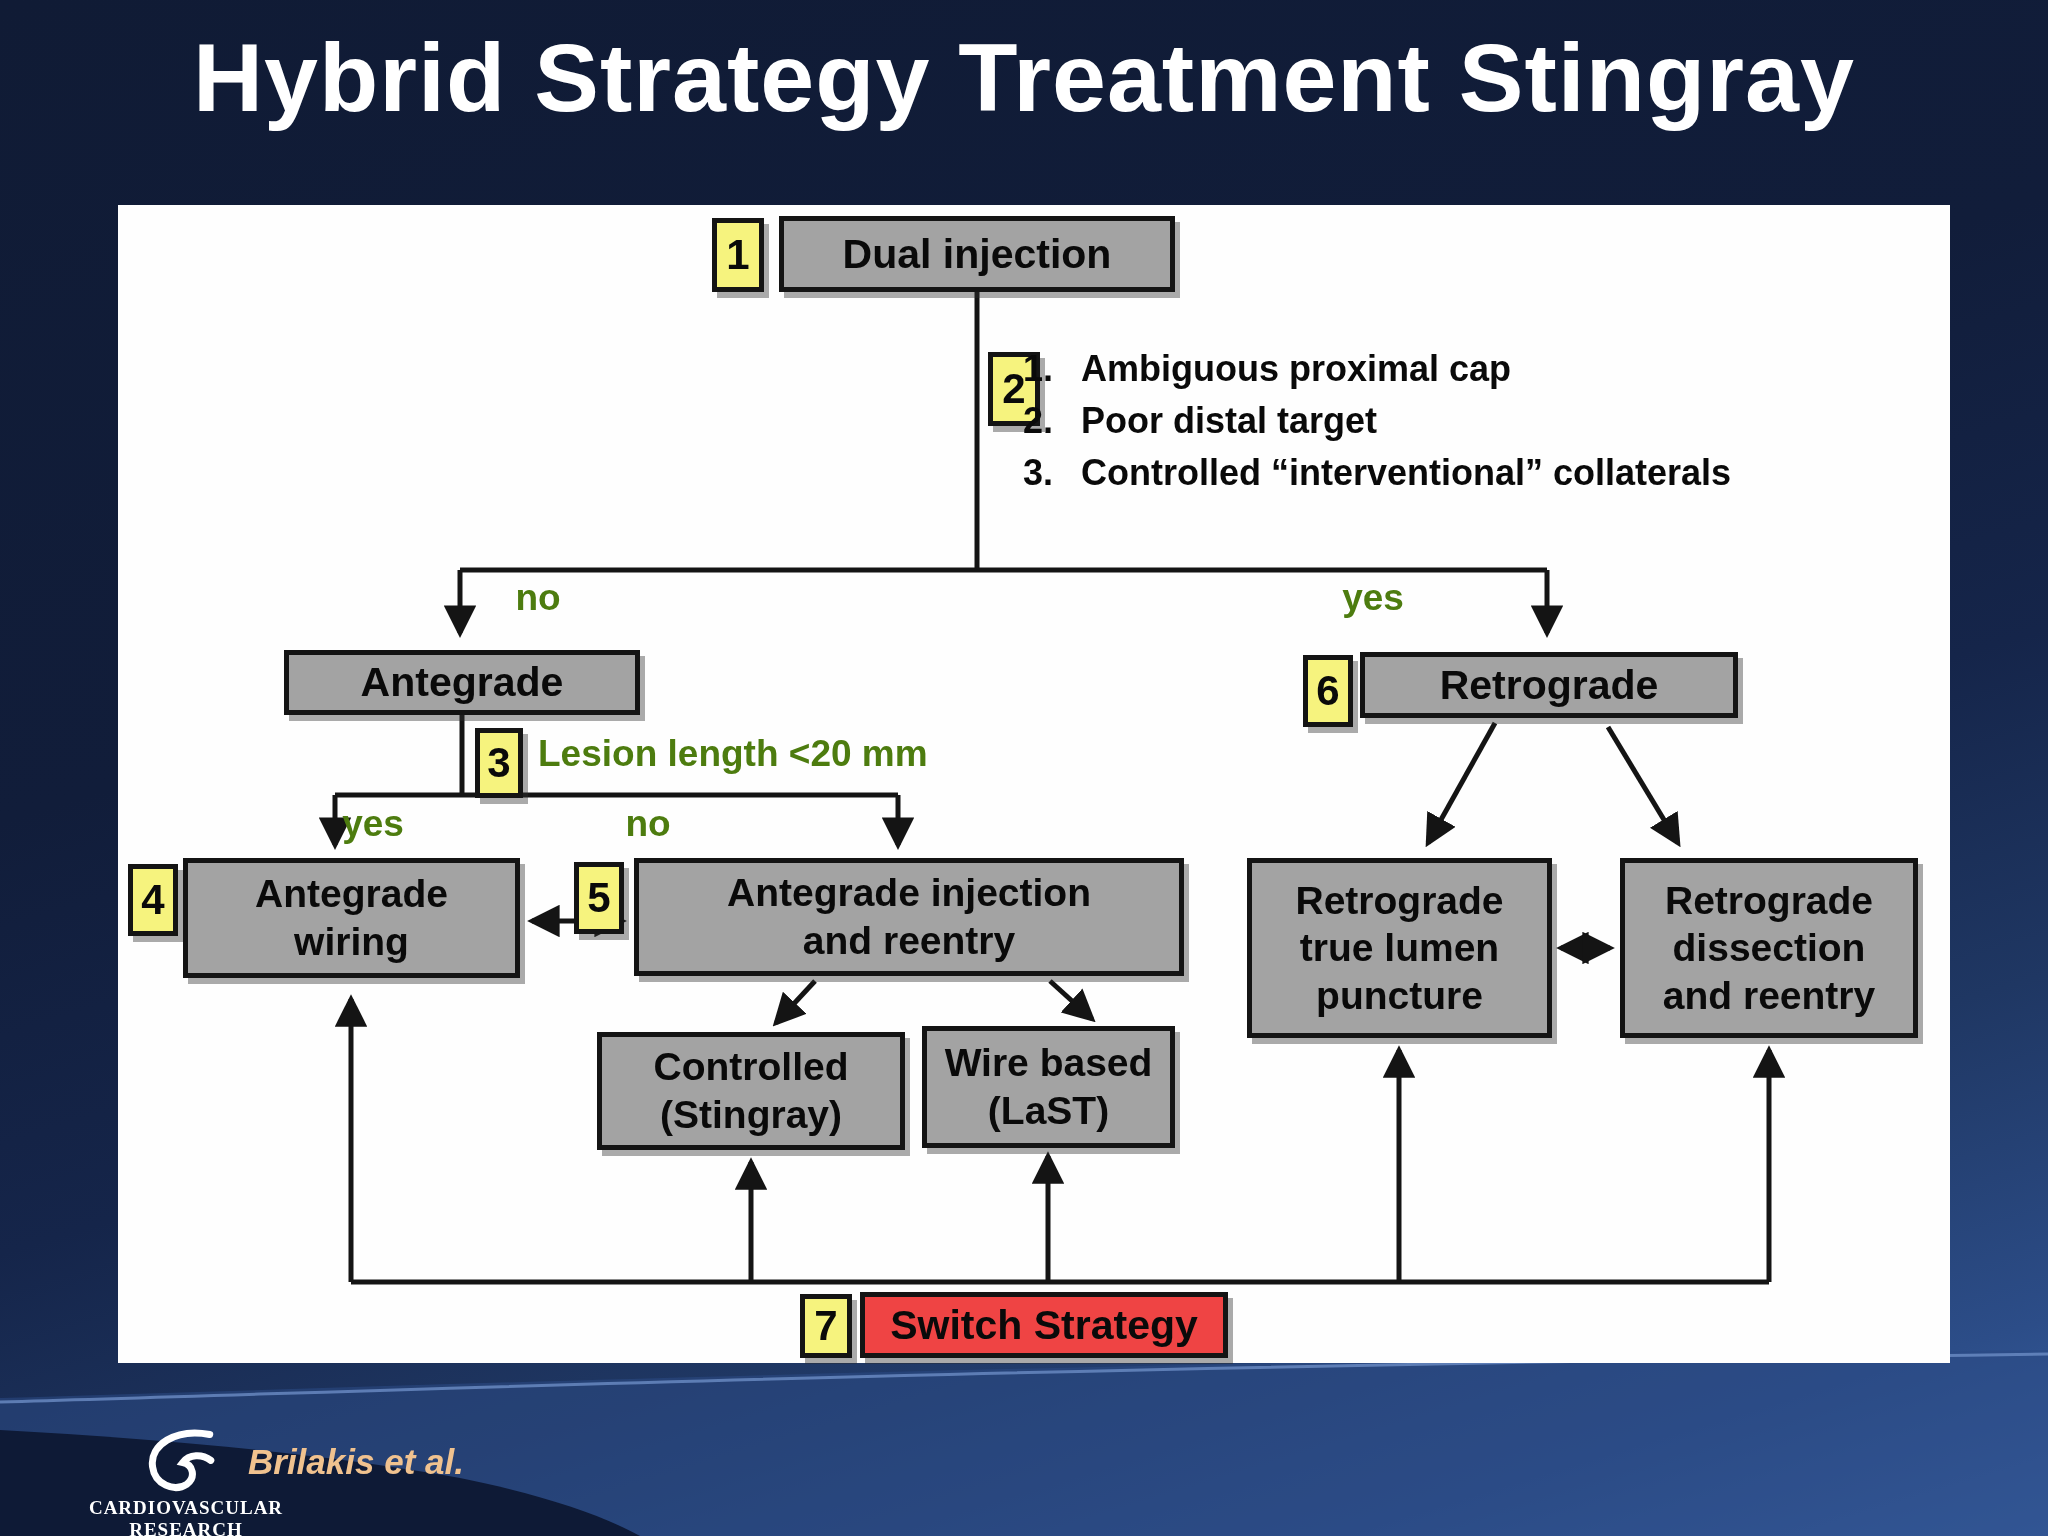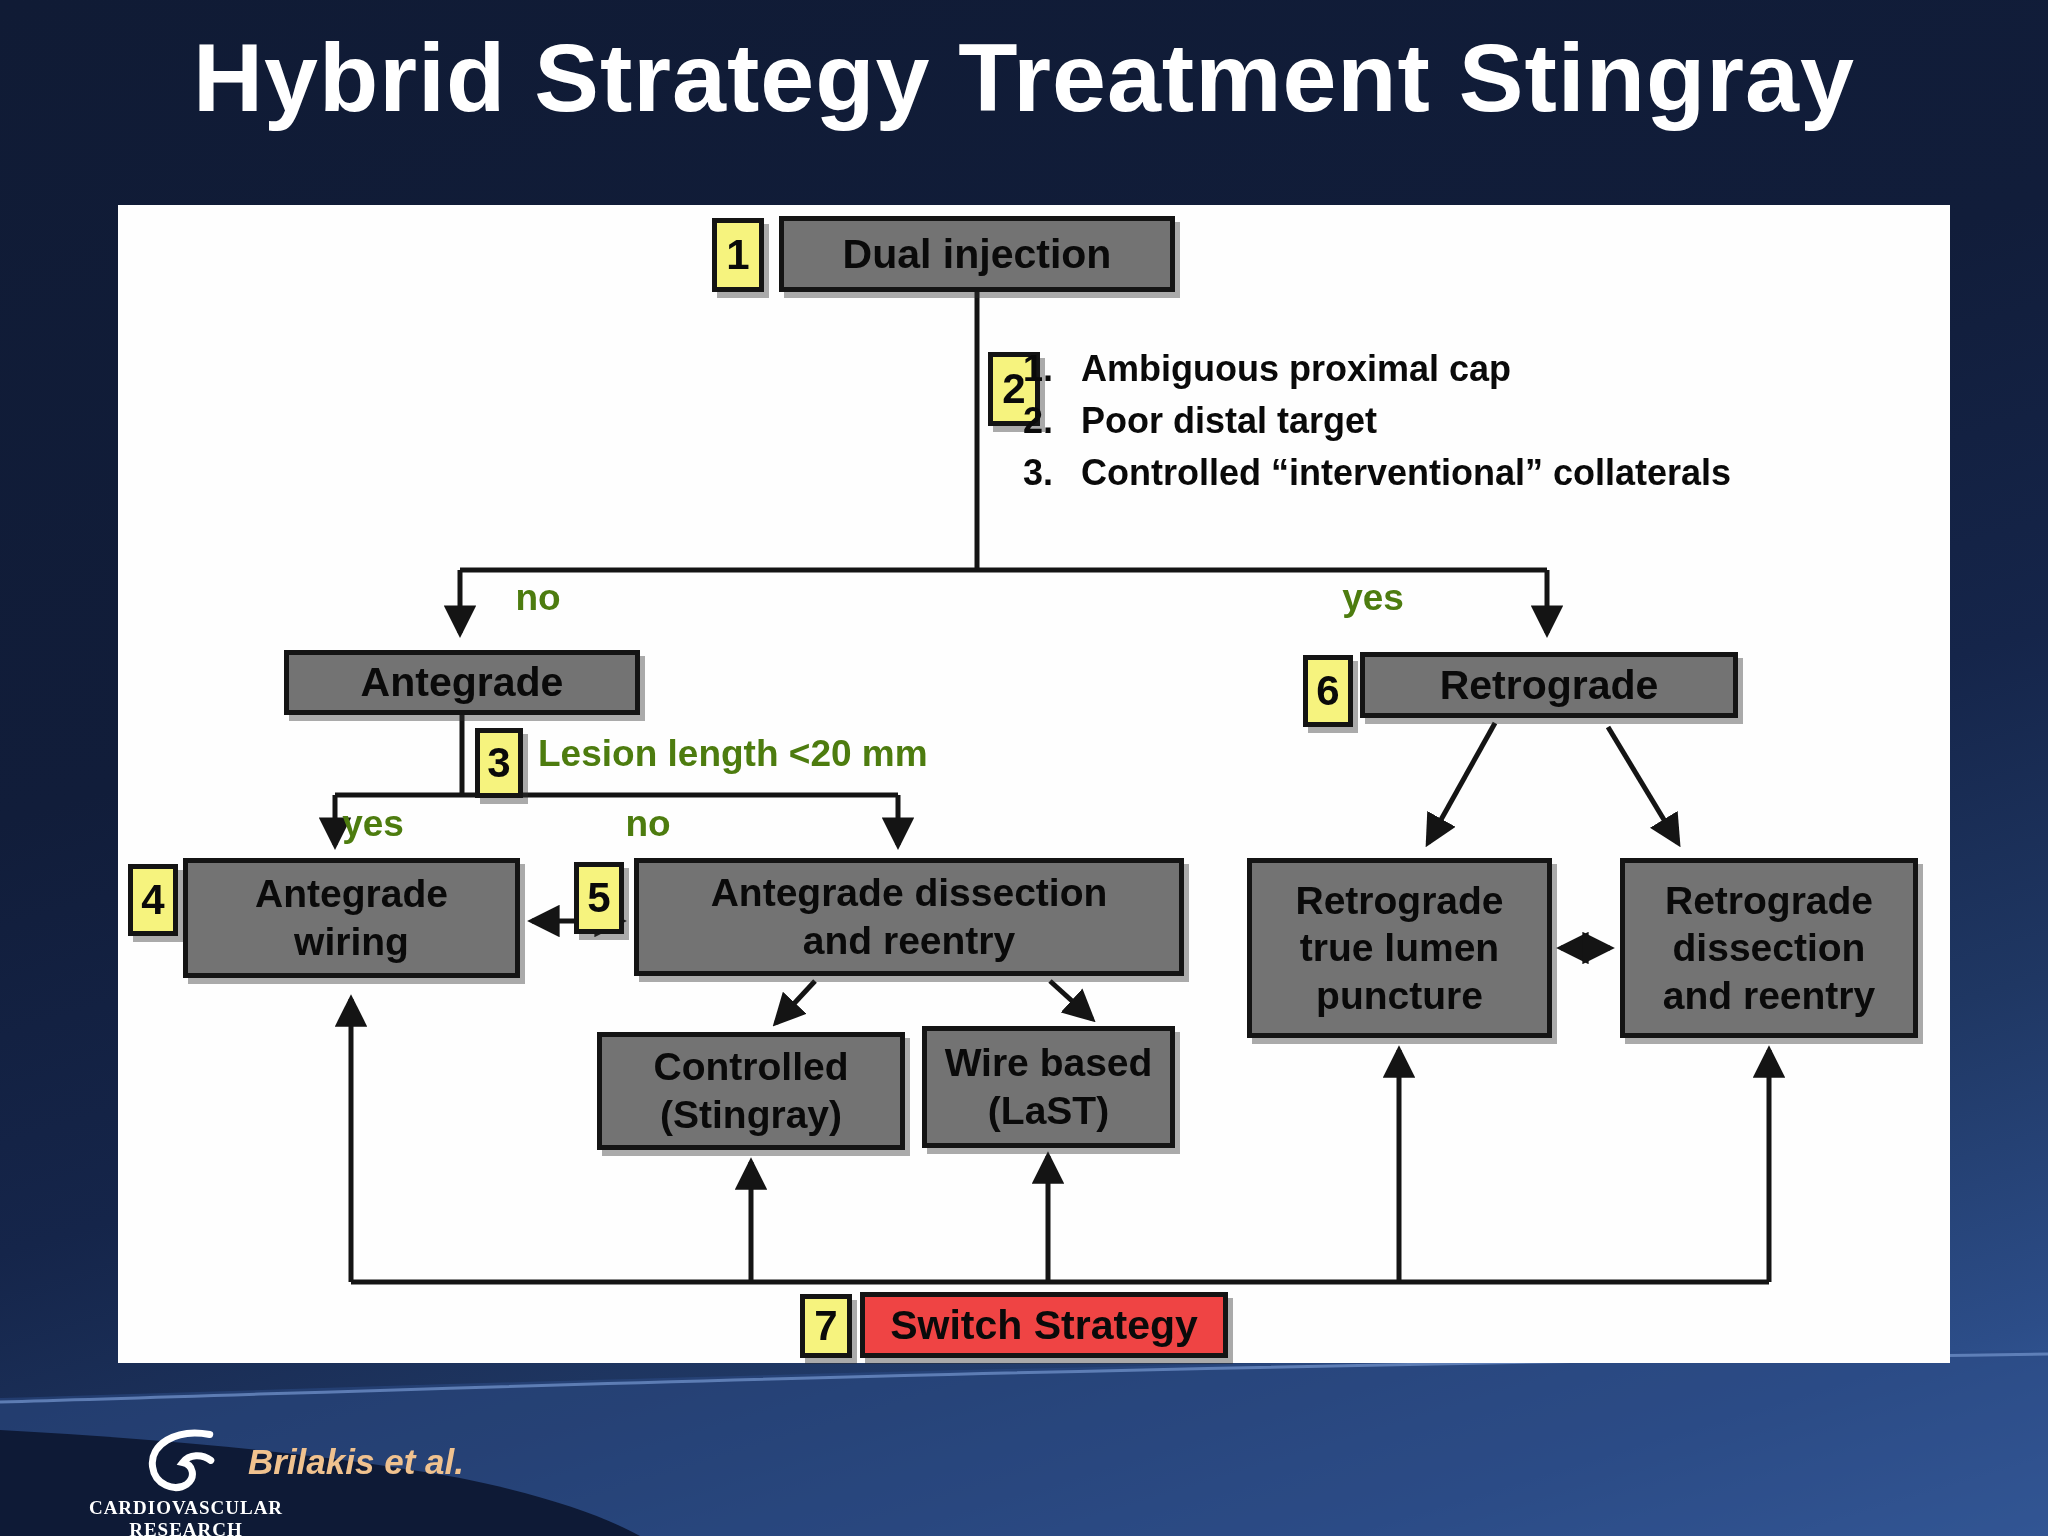--- a/index.html
+++ b/index.html
@@ -5,21 +5,21 @@
   html,body{margin:0;padding:0;background:#000;}
   .slide{position:relative;width:2048px;height:1536px;overflow:hidden;
     font-family:"Liberation Sans",sans-serif;
     background:linear-gradient(163deg,#101b35 0%,#111d3a 38%,#15254a 58%,#1f3763 74%,#2c4d88 90%,#3a63a6 100%);}
   .bg-swoosh{position:absolute;left:0;top:0;width:2048px;height:1536px;z-index:0;}
   .title{position:absolute;left:0;top:22px;width:2048px;text-align:center;color:#ffffff;
     font-size:97px;font-weight:bold;letter-spacing:1px;z-index:2;}
   .panel{position:absolute;left:118px;top:205px;width:1832px;height:1158px;background:#fefefe;z-index:1;}
   .connectors{position:absolute;left:0;top:0;width:1832px;height:1158px;}
   .node{position:absolute;display:flex;align-items:center;justify-content:center;text-align:center;
-    background:#737373;border:5px solid #141414;color:#0a0a0a;font-weight:bold;line-height:1.22;
+    background:#a3a3a3;border:5px solid #141414;color:#0a0a0a;font-weight:bold;line-height:1.22;
     white-space:pre-line;box-sizing:border-box;box-shadow:5px 6px 0 rgba(45,45,45,0.40);}
   .node.green{background:#ef4444;}
   .badge{position:absolute;display:flex;align-items:center;justify-content:center;
     background:#f6f37e;border:5px solid #141414;color:#0a0a0a;font-weight:bold;font-size:42px;
     box-sizing:border-box;box-shadow:5px 6px 0 rgba(45,45,45,0.40);}
   .elabel{position:absolute;color:#4d7c0f;font-weight:bold;font-size:37px;text-align:center;}
   .criteria{position:absolute;left:905px;top:138px;width:950px;}
   .criteria .row{display:flex;font-size:36px;font-weight:bold;color:#0a0a0a;line-height:52px;}
   .criteria .num{width:58px;flex:0 0 58px;}
   .ftext{position:absolute;z-index:2;}
@@ -83,21 +83,21 @@
     <div class="badge" style="left:357px;top:523px;width:48px;height:70px;">3</div>
     <div class="badge" style="left:10px;top:659px;width:50px;height:72px;">4</div>
     <div class="badge" style="left:456px;top:657px;width:50px;height:72px;">5</div>
     <div class="badge" style="left:1185px;top:450px;width:50px;height:72px;">6</div>
     <div class="badge" style="left:682px;top:1089px;width:52px;height:64px;">7</div>
 
     <div class="node" style="left:661px;top:11px;width:396px;height:76px;font-size:41px;">Dual injection</div>
     <div class="node" style="left:166px;top:445px;width:356px;height:65px;font-size:41px;">Antegrade</div>
     <div class="node" style="left:65px;top:653px;width:337px;height:120px;font-size:39px;">Antegrade
 wiring</div>
-    <div class="node" style="left:516px;top:653px;width:550px;height:118px;font-size:39px;">Antegrade dissection
+    <div class="node" style="left:516px;top:653px;width:550px;height:118px;font-size:39px;">Antegrade injection
 and reentry</div>
     <div class="node" style="left:479px;top:827px;width:308px;height:118px;font-size:39px;">Controlled
 (Stingray)</div>
     <div class="node" style="left:804px;top:821px;width:253px;height:122px;font-size:39px;">Wire based
 (LaST)</div>
     <div class="node" style="left:1242px;top:447px;width:378px;height:66px;font-size:41px;">Retrograde</div>
     <div class="node" style="left:1129px;top:653px;width:305px;height:180px;font-size:39px;">Retrograde
 true lumen
 puncture</div>
     <div class="node" style="left:1502px;top:653px;width:298px;height:180px;font-size:39px;">Retrograde

